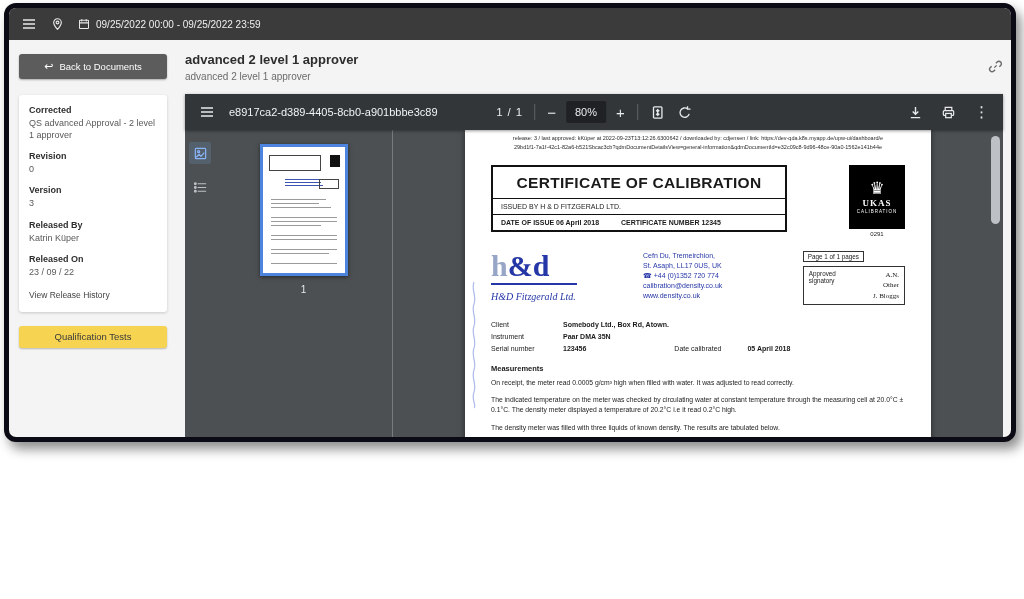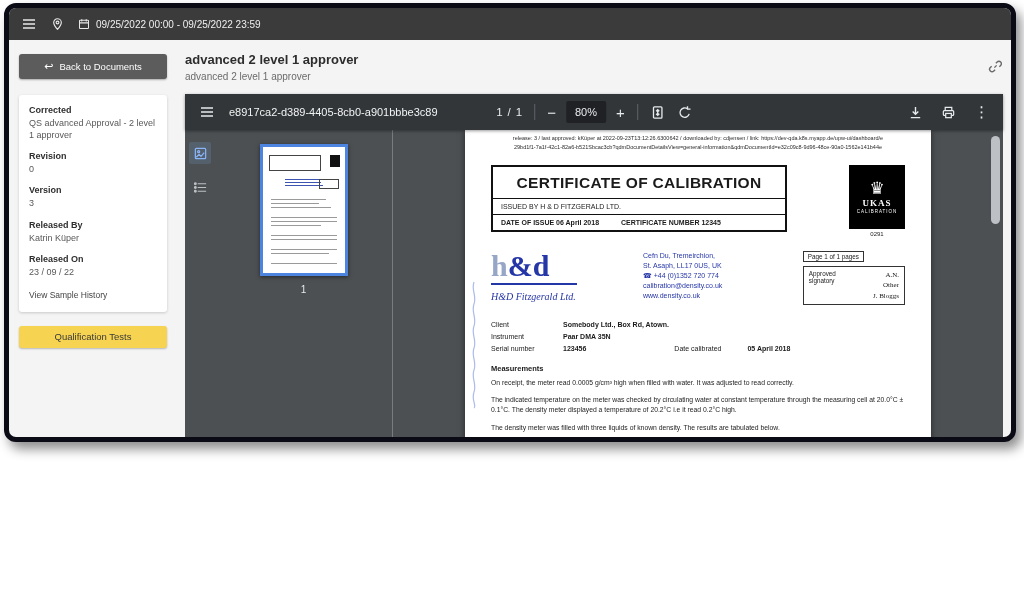--- a/index.html
+++ b/index.html
@@ -179,21 +179,21 @@
           <div class="fvalue">3</div>
         </div>
         <div class="fgroup">
           <div class="flabel">Released By</div>
           <div class="fvalue">Katrin Küper</div>
         </div>
         <div class="fgroup">
           <div class="flabel">Released On</div>
           <div class="fvalue">23 / 09 / 22</div>
         </div>
-        <div class="release-history">View Sample History</div>
+        <div class="release-history">View Release History</div>
       </div>
 
       <button class="qual-btn">Qualification Tests</button>
     </aside>
 
     <section class="main">
       <div class="main-header">
         <div>
           <div class="mh-title">advanced 2 level 1 approver</div>
           <div class="mh-sub">advanced 2 level 1 approver</div>

